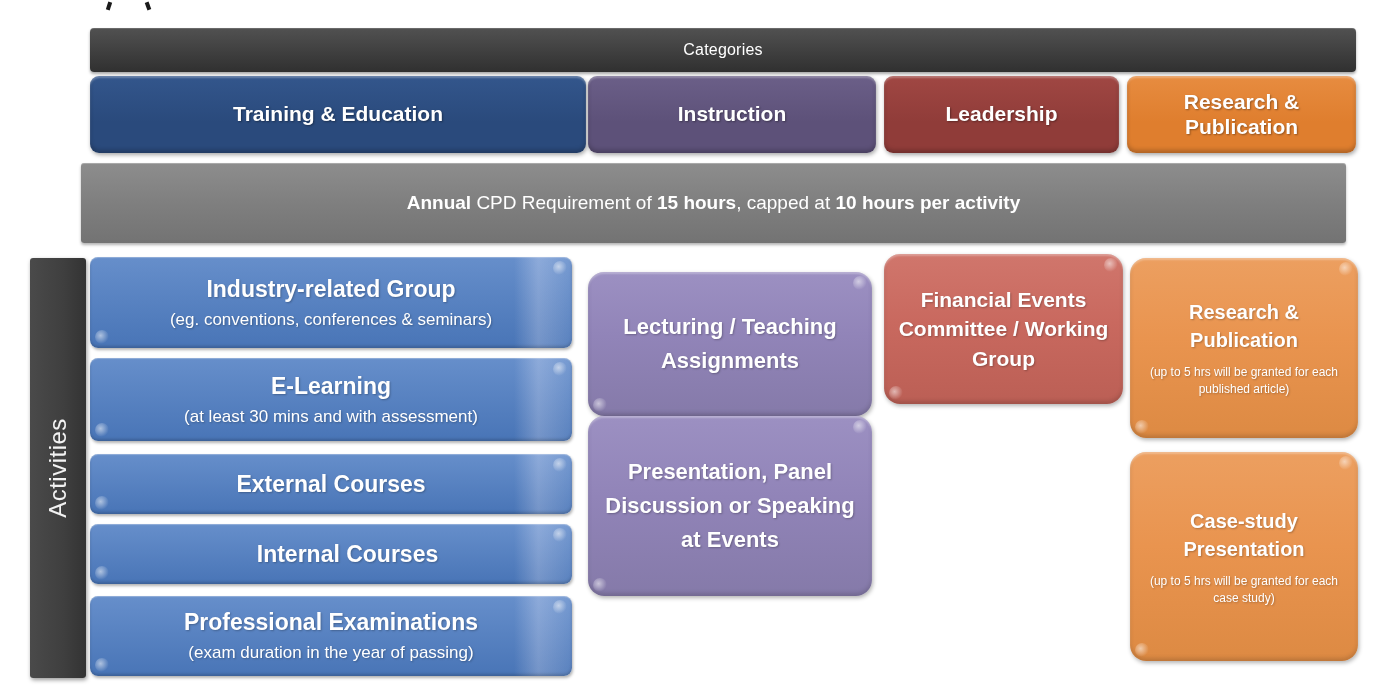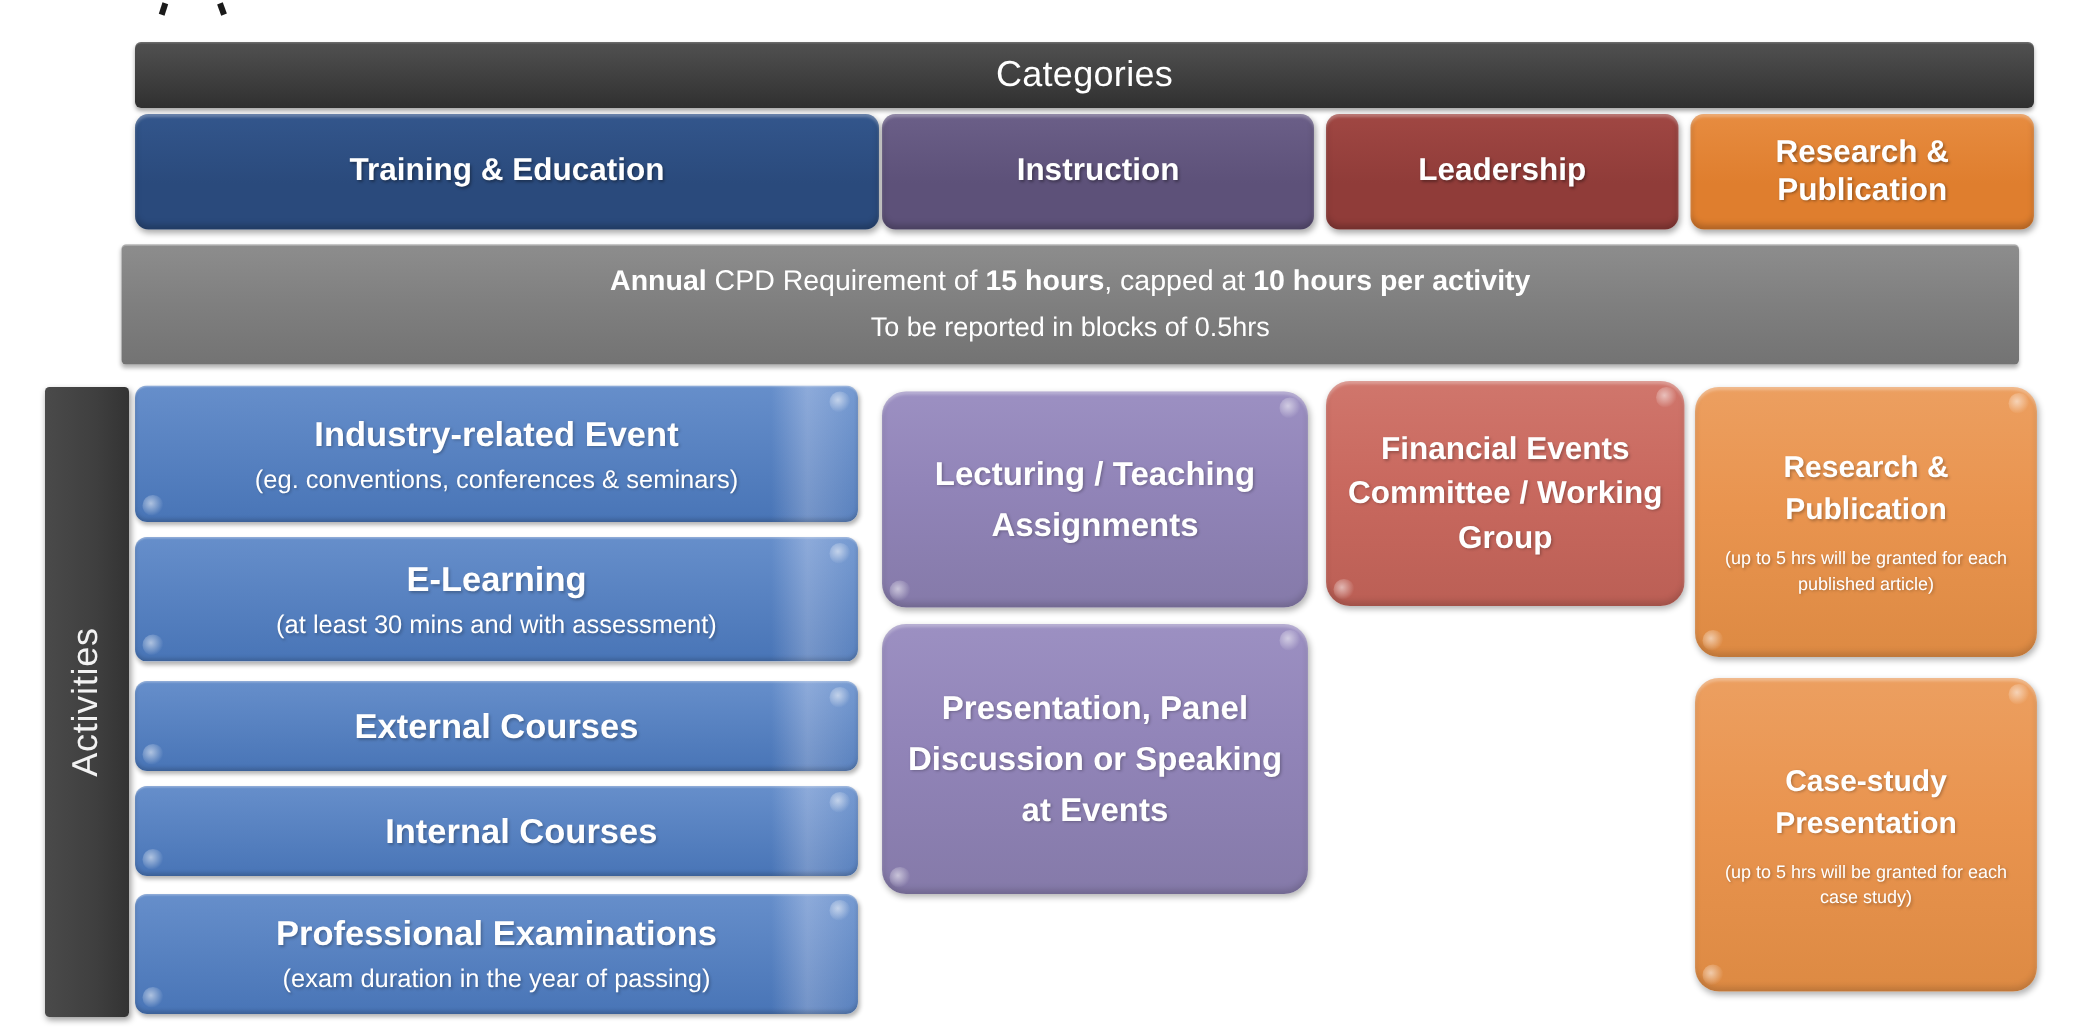--- a/index.html
+++ b/index.html
@@ -13,21 +13,21 @@
   .artifact i:last-child{left:146px;transform:rotate(-20deg);}
 
   .bar,.cat,.abox{box-sizing:border-box;position:absolute;display:flex;flex-direction:column;
     align-items:center;justify-content:center;text-align:center;}
 
   
   .categories-bar{
     left:90px;top:28px;width:1266px;height:44px;border-radius:4px;
     background:linear-gradient(180deg,#515151 0%,var(--header-dark,#3f3f3f) 55%,#303030 100%);
     box-shadow:0 2px 3px rgba(0,0,0,.35), inset 0 1px 0 rgba(255,255,255,.15);
-    font-size:24px;letter-spacing:.2px;
+    font-size:16px;letter-spacing:.2px;
   }
 
   
   .cat{top:76px;height:77px;border-radius:9px;font-weight:bold;font-size:21px;line-height:1.15;
     text-shadow:1px 1px 2px rgba(0,0,0,.35);
     box-shadow:1px 2px 4px rgba(0,0,0,.35), inset 0 2px 2px rgba(255,255,255,.28), inset 0 -3px 4px rgba(0,0,0,.22);
   }
   .cat1{left:90px;width:496px;background:linear-gradient(180deg,#33568c, var(--category-blue,#2a4a7c) 60%);}
   .cat2{left:588px;width:288px;background:linear-gradient(180deg,#6b5f88, var(--category-purple,#5d5179) 60%);}
   .cat3{left:884px;width:235px;background:linear-gradient(180deg,#a04743, var(--category-red,#903c39) 60%);}
@@ -76,21 +76,21 @@
   .tb3{top:454px;height:60px;}
   .tb4{top:524px;height:60px;padding-left:45px;}
   .tb5{top:596px;height:80px;}
 
   
   .purple{left:588px;width:284px;border-radius:16px;
     background:linear-gradient(180deg,#9c90c2, var(--activity-purple,#9184b8) 45%, #857aa9 100%);
     box-shadow:1px 2px 4px rgba(0,0,0,.3), inset 0 2px 2px rgba(255,255,255,.3), inset 0 -3px 4px rgba(0,0,0,.15);
   }
   .purple .t{font-size:22px;line-height:1.55;}
-  .ib1{top:261px;height:144px;}
+  .ib1{top:272px;height:144px;}
   .ib2{top:416px;height:180px;}
 
   
   .red{left:884px;width:239px;border-radius:16px;
     background:linear-gradient(180deg,#d0766c, var(--activity-red,#c9695f) 45%, #bb5f55 100%);
     box-shadow:1px 2px 4px rgba(0,0,0,.3), inset 0 2px 2px rgba(255,255,255,.3), inset 0 -3px 4px rgba(0,0,0,.15);
   }
   .red .t{font-size:21px;line-height:1.4;}
   .red .n{font-size:17px;line-height:1.35;margin-top:10px;}
   .lb1{top:254px;height:150px;}
@@ -128,29 +128,28 @@
   </div>
   <div class="cat cat3">
     <span>Leadership</span>
   </div>
   <div class="cat cat4">
     <span>Research &amp; Publication</span>
   </div>
 
   <div class="bar gray-bar">
     <div class="req-line1"><b>Annual</b><span> CPD Requirement of </span><b>15 hours</b><span>, capped at </span><b>10 hours per activity</b></div>
-    <div class="req-line2">To be reported in blocks of 0.5hrs</div>
   </div>
 
   <div class="activities-bar">
     <span class="vtext">Activities</span>
   </div>
 
   <div class="abox blue tb1">
-    <div class="t">Industry-related Event</div>
+    <div class="t">Industry-related Group</div>
     <div class="n">(eg. conventions, conferences &amp; seminars)</div>
   </div>
   <div class="abox blue tb2">
     <div class="t">E-Learning</div>
     <div class="n">(at least 30 mins and with assessment)</div>
   </div>
   <div class="abox blue tb3">
     <div class="t">External Courses</div>
 
   </div>

